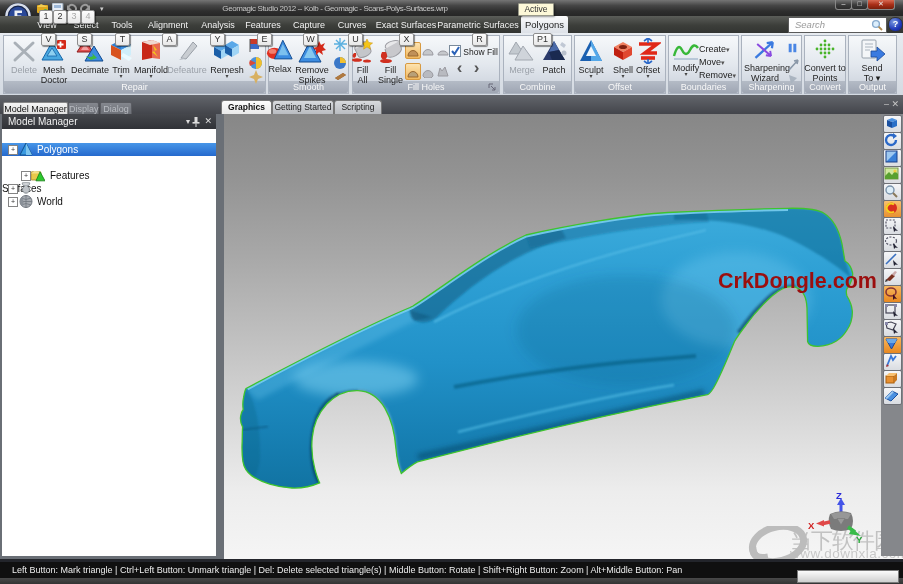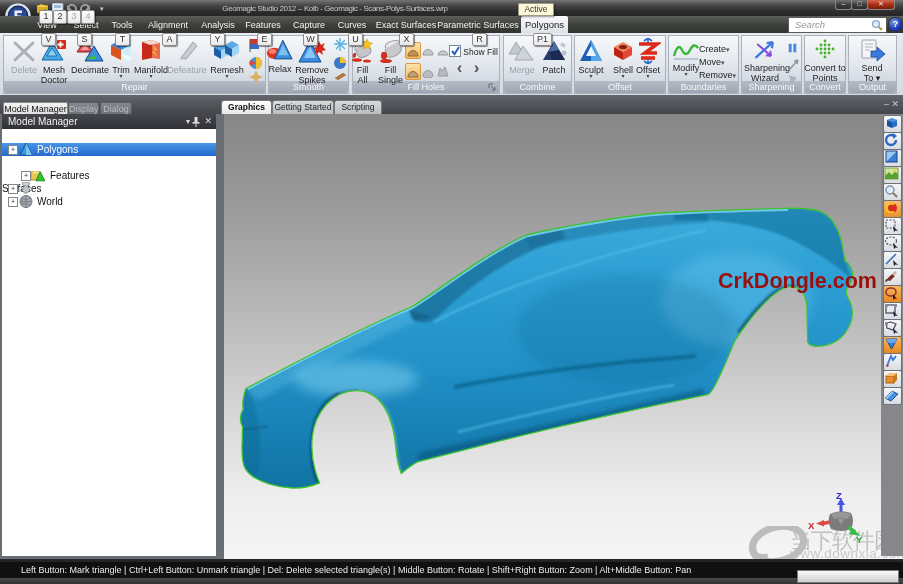--- a/index.html
+++ b/index.html
@@ -670,16 +670,16 @@
           <path d="M2 5 l3-3 8 0-3 3z" fill="#f8c070"></path>
           <path d="M10 5 l3-3v7l-3 3z" fill="#c87820"></path>
         </svg></div>
     <div class="rtb" style="top:273px"><svg width="15" height="14" viewBox="0 0 15 14">
           <path d="M1 10 L8 3 l6 3-7 7z" fill="#4a90e0" stroke="#1a50a0"></path>
           <path d="M1 10 l7-7 2 1-7 7z" fill="#9ec8f0"></path>
         </svg></div>
   </div>
 
   <div id="sdark" class="a"></div>
-  <div id="sbar" class="a"><span style="margin-left:21px">Left Button: Mark triangle | Ctrl+Left Button: Unmark triangle | Del: Delete selected triangle(s) | Middle Button: Rotate | Shift+Right Button: Zoom | Alt+Middle Button: Pan</span></div>
+  <div id="sbar" class="a"><span style="margin-left:12px">Left Button: Mark triangle | Ctrl+Left Button: Unmark triangle | Del: Delete selected triangle(s) | Middle Button: Rotate | Shift+Right Button: Zoom | Alt+Middle Button: Pan</span></div>
   <div id="sbot" class="a"></div>
   <div id="prog" class="a"></div>
 </div>
 
 </body></html>

